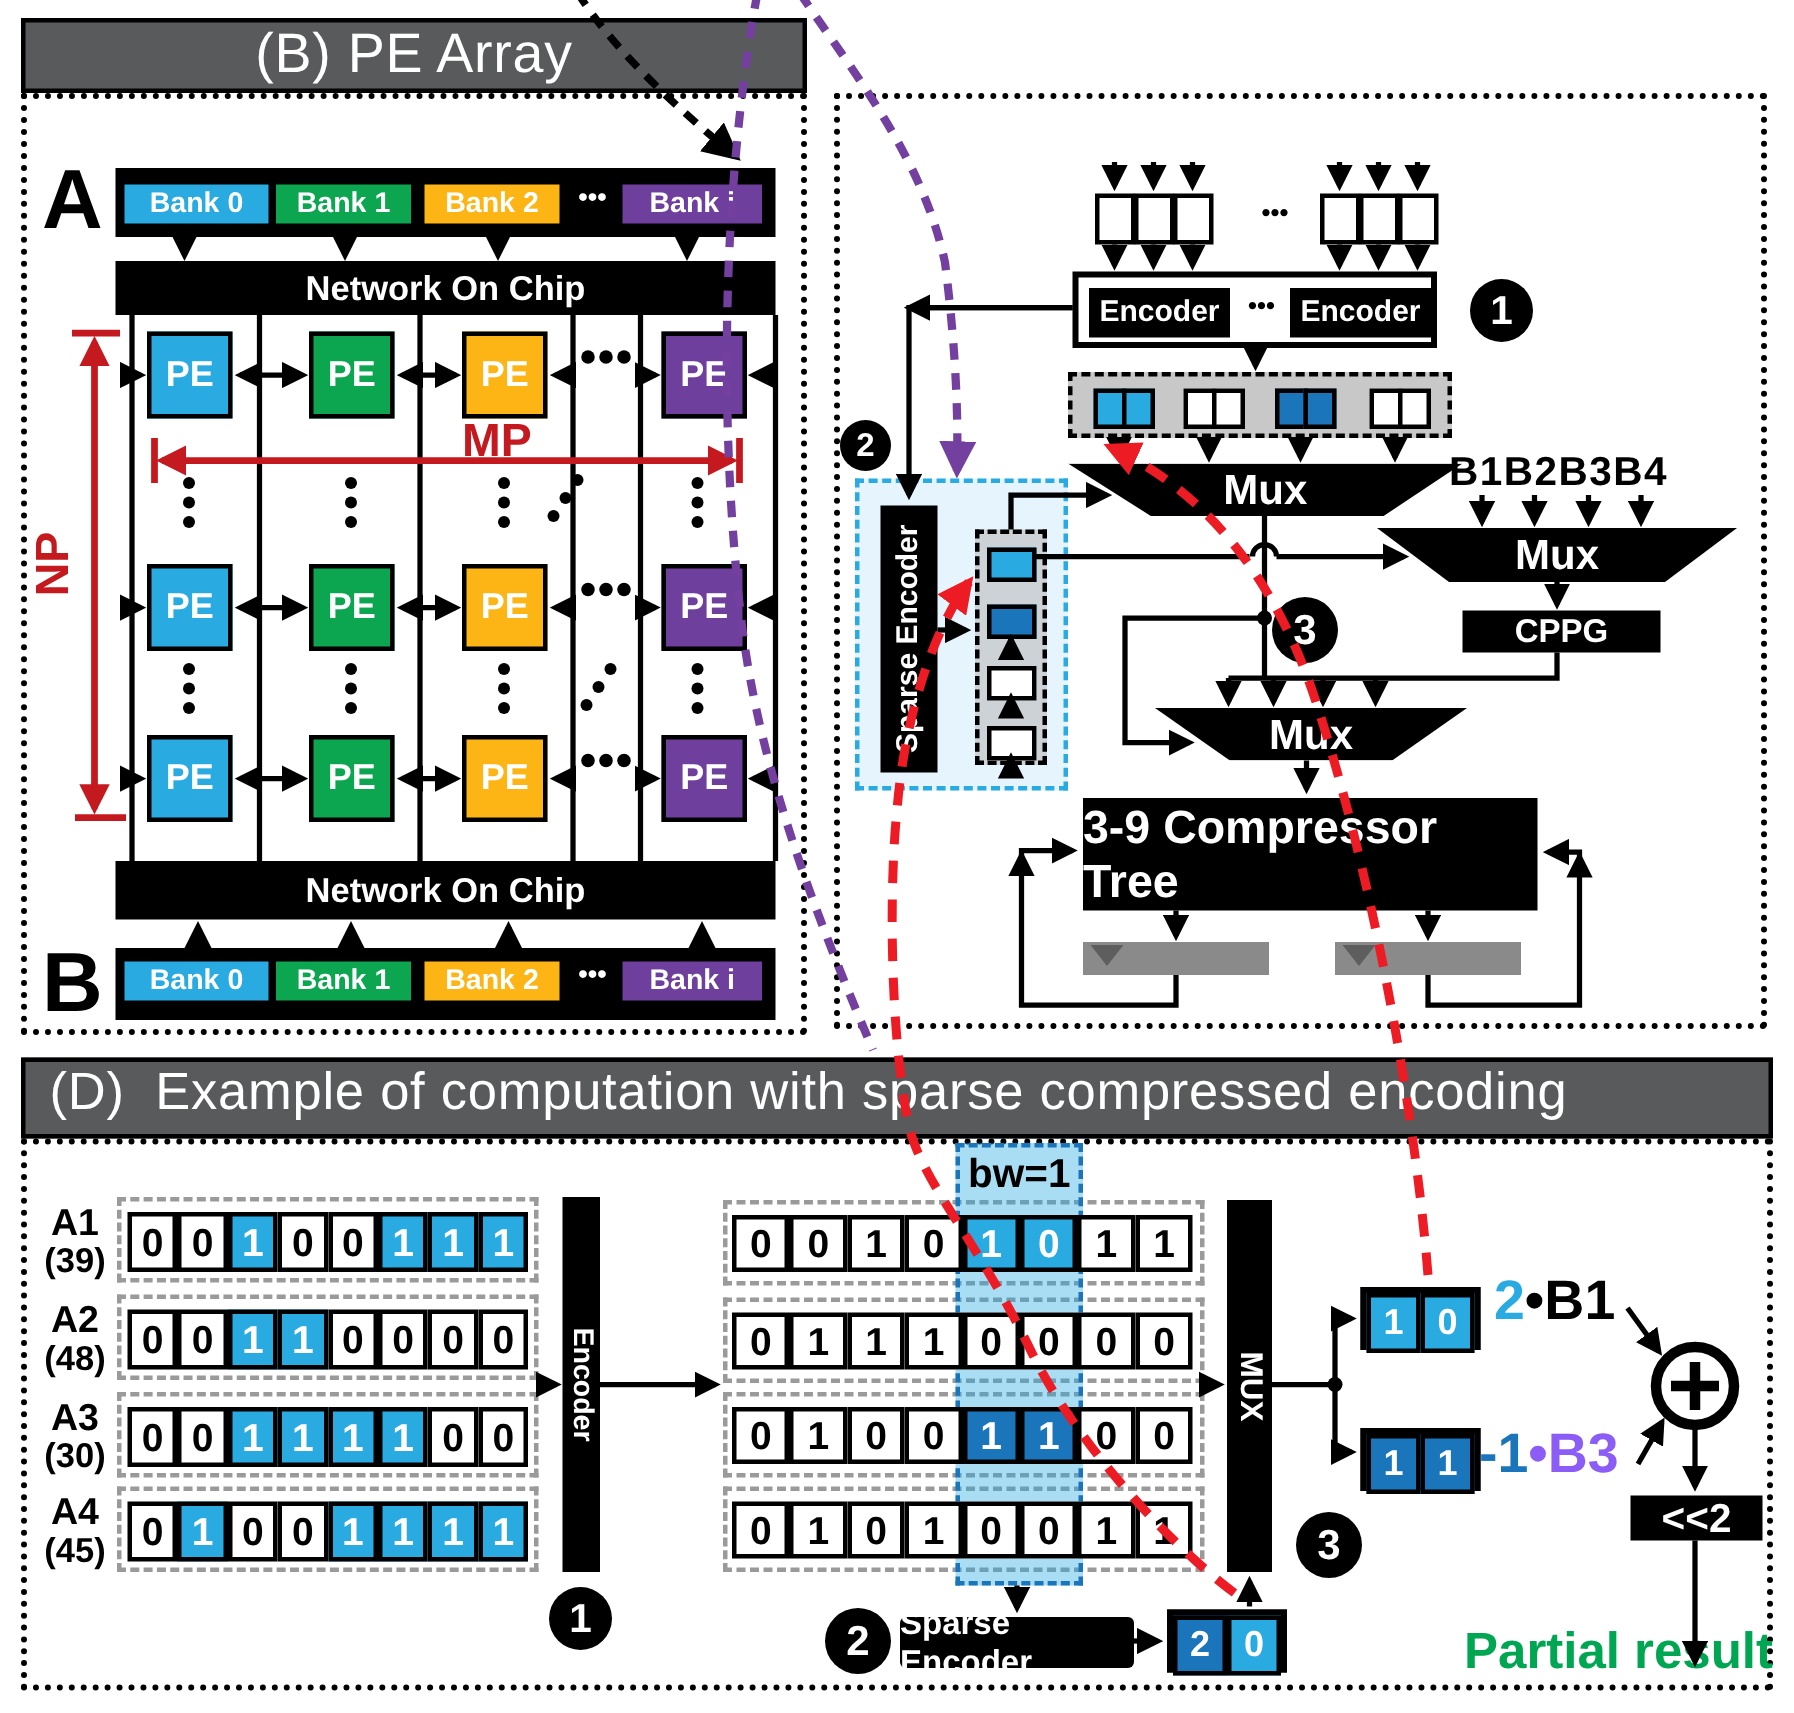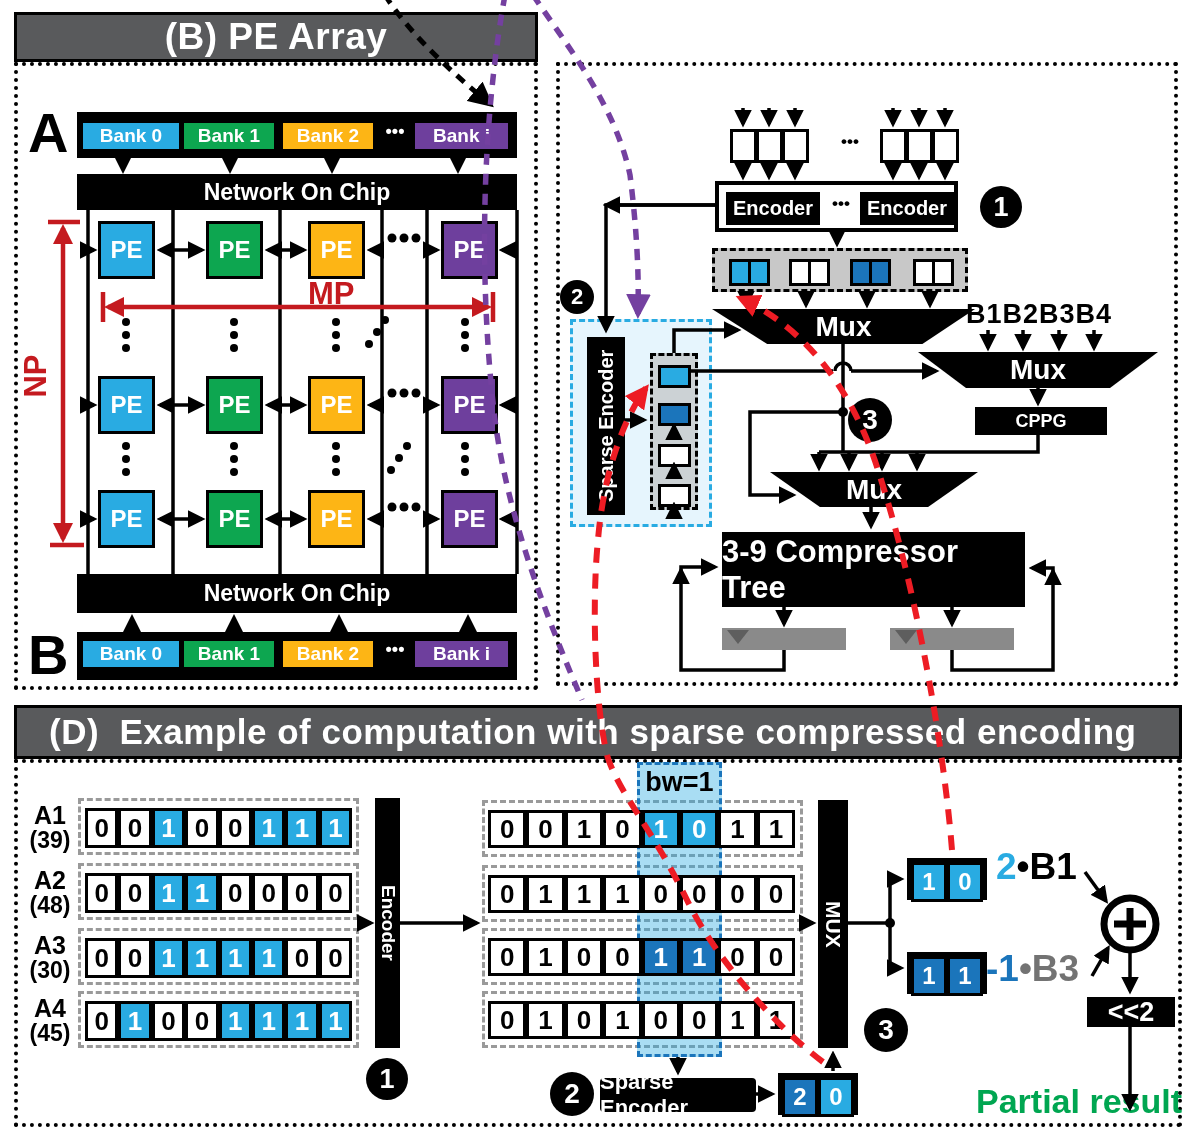--- a/index.html
+++ b/index.html
@@ -1,20 +1,20 @@
 <!DOCTYPE html>
 <html><head>
 <meta charset="utf-8">
 <style>
   html,body{margin:0;padding:0;background:#fff;}
   #stage{position:relative;width:1196px;height:1142px;background:#fff;overflow:hidden;
          font-family:"Liberation Sans",sans-serif;font-weight:bold;}
   .abs{position:absolute;box-sizing:border-box;}
-  .hdr{background:#595a5c;border:3px solid #000;color:#fff;display:flex;align-items:center;
-       font-weight:700;letter-spacing:.5px;}
+  .hdr{background:#595a5c;border:3px solid #000;color:#fff;display:flex;
+       font-weight:400;letter-spacing:.5px;}
   .panel{border:4px dotted #000;background:transparent;}
   .blackbox{background:#000;color:#fff;display:flex;align-items:center;justify-content:center;font-weight:800;}
   .graybar{background:#8a8a8a;}
   .cell{border:3px solid #000;background:#fff;color:#000;display:flex;align-items:center;
         justify-content:center;font-weight:800;}
   .cell.on{color:#fff;}
   .trap{background:#000;color:#fff;display:flex;align-items:center;justify-content:center;
         font-weight:800;font-size:28px;}
   .step{background:#000;color:#fff;border-radius:50%;display:flex;align-items:center;
         justify-content:center;font-weight:800;}
@@ -121,21 +121,21 @@
     </div>
 
   <div class="abs trap" style="left:712px;top:309px;width:263px;height:35px;clip-path:polygon(0 0,100% 0,80% 100%,21% 100%);">
     <span>Mux</span>
   </div>
 
   <div class="abs" style="left:966px;top:299px;font-size:27px;font-weight:800;color:#000;letter-spacing:1px;">B1B2B3B4</div>
   <div class="abs trap" style="left:918px;top:352px;width:240px;height:36px;clip-path:polygon(0 0,100% 0,80% 100%,20% 100%);">
     <span>Mux</span>
   </div>
-  <div class="abs blackbox" style="left:975px;top:407px;width:132px;height:28px;font-size:18px;">
+  <div class="abs blackbox" style="left:975px;top:407px;width:132px;height:28px;font-size:22px;">
     <span>CPPG</span>
   </div>
   <div class="abs step" style="left:848px;top:398px;width:44px;height:44px;font-size:28px;">
     <span>3</span>
   </div>
 
   <div class="abs step" style="left:560px;top:280px;width:34px;height:34px;font-size:22px;">
     <span>2</span>
   </div>
   <div class="abs" style="left:570px;top:319px;width:142px;height:208px;background:#e6f5fd;border:3px dashed #29abe2;"></div>
@@ -153,21 +153,21 @@
     <span>Mux</span>
   </div>
   <div class="abs blackbox" style="left:722px;top:532px;width:303px;height:75px;font-size:31px;">
     <span>3-9 Compressor Tree</span>
   </div>
   <div class="abs graybar" style="left:722px;top:628px;width:124px;height:22px;"></div>
   <div class="abs" style="left:727px;top:630px;width:0;height:0;border-left:11px solid transparent;border-right:11px solid transparent;border-top:14px solid #5e5e5e;"></div>
   <div class="abs graybar" style="left:890px;top:628px;width:124px;height:22px;"></div>
   <div class="abs" style="left:895px;top:630px;width:0;height:0;border-left:11px solid transparent;border-right:11px solid transparent;border-top:14px solid #5e5e5e;"></div>
 
-  <div class="abs hdr" style="left:14px;top:705px;width:1168px;height:54px;font-size:35px;padding-left:32px;">
+  <div class="abs hdr" style="left:14px;top:705px;width:1168px;height:54px;font-size:35px;padding-left:16px;">
     <span style="white-space:pre;">(D)  Example of computation with sparse compressed encoding</span>
   </div>
   <div class="abs panel" style="left:14px;top:759px;width:1168px;height:368px;"></div>
 
   <div id="d-operands">
       <div class="abs opname" style="left: 22px; top: 802px; width: 56px;">
         <div>A1</div>
         <div style="font-size: 23px;">(39)</div>
       </div>
       <div class="abs dashedrow" style="left: 78px; top: 798px; width: 281px; height: 57px;"></div>
@@ -279,21 +279,21 @@
     <div class="cell on" id="sel1b" style="width: 36px; height: 34px; font-size: 24px; background: rgb(41, 171, 226);">0</div>
   </div>
   <div class="abs" style="left:996px;top:846px;font-size:37px;font-weight:800;white-space:nowrap;">
     <span id="coeff1" style="color: rgb(41, 171, 226);">2</span><span id="op1" style="color:#000;">•B1</span>
   </div>
   <div class="abs" style="left:907px;top:952px;width:80px;height:42px;border:4px solid #000;background:#000;display:flex;">
     <div class="cell on" id="sel2a" style="width: 36px; height: 34px; font-size: 24px; background: rgb(27, 117, 187);">1</div>
     <div class="cell on" id="sel2b" style="width: 36px; height: 34px; font-size: 24px; background: rgb(27, 117, 187);">1</div>
   </div>
   <div class="abs" style="left:986px;top:948px;font-size:37px;font-weight:800;white-space:nowrap;">
-    <span id="coeff2" style="color: rgb(27, 117, 187);">-1</span><span id="op2" style="color:#737373;">•B3</span>
+    <span id="coeff2" style="color: rgb(27, 117, 187);">-1</span><span id="op2" style="color:#8b5cf6;">•B3</span>
   </div>
 
   <div class="abs step" style="left:864px;top:1008px;width:44px;height:44px;font-size:28px;">
     <span>3</span>
   </div>
 
   <div class="abs blackbox" style="left:1087px;top:997px;width:88px;height:30px;font-size:27px;">
     <span>&lt;&lt;2</span>
   </div>
 

